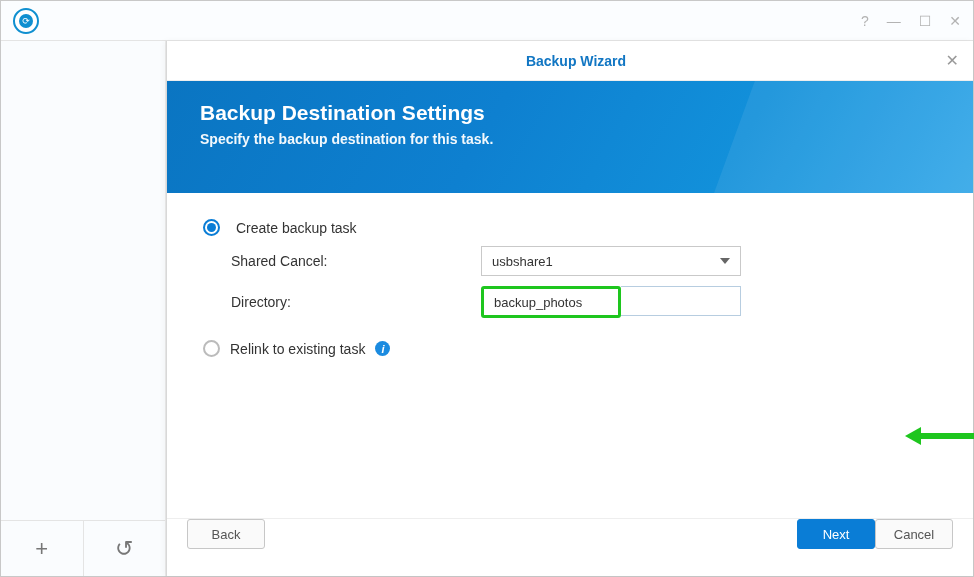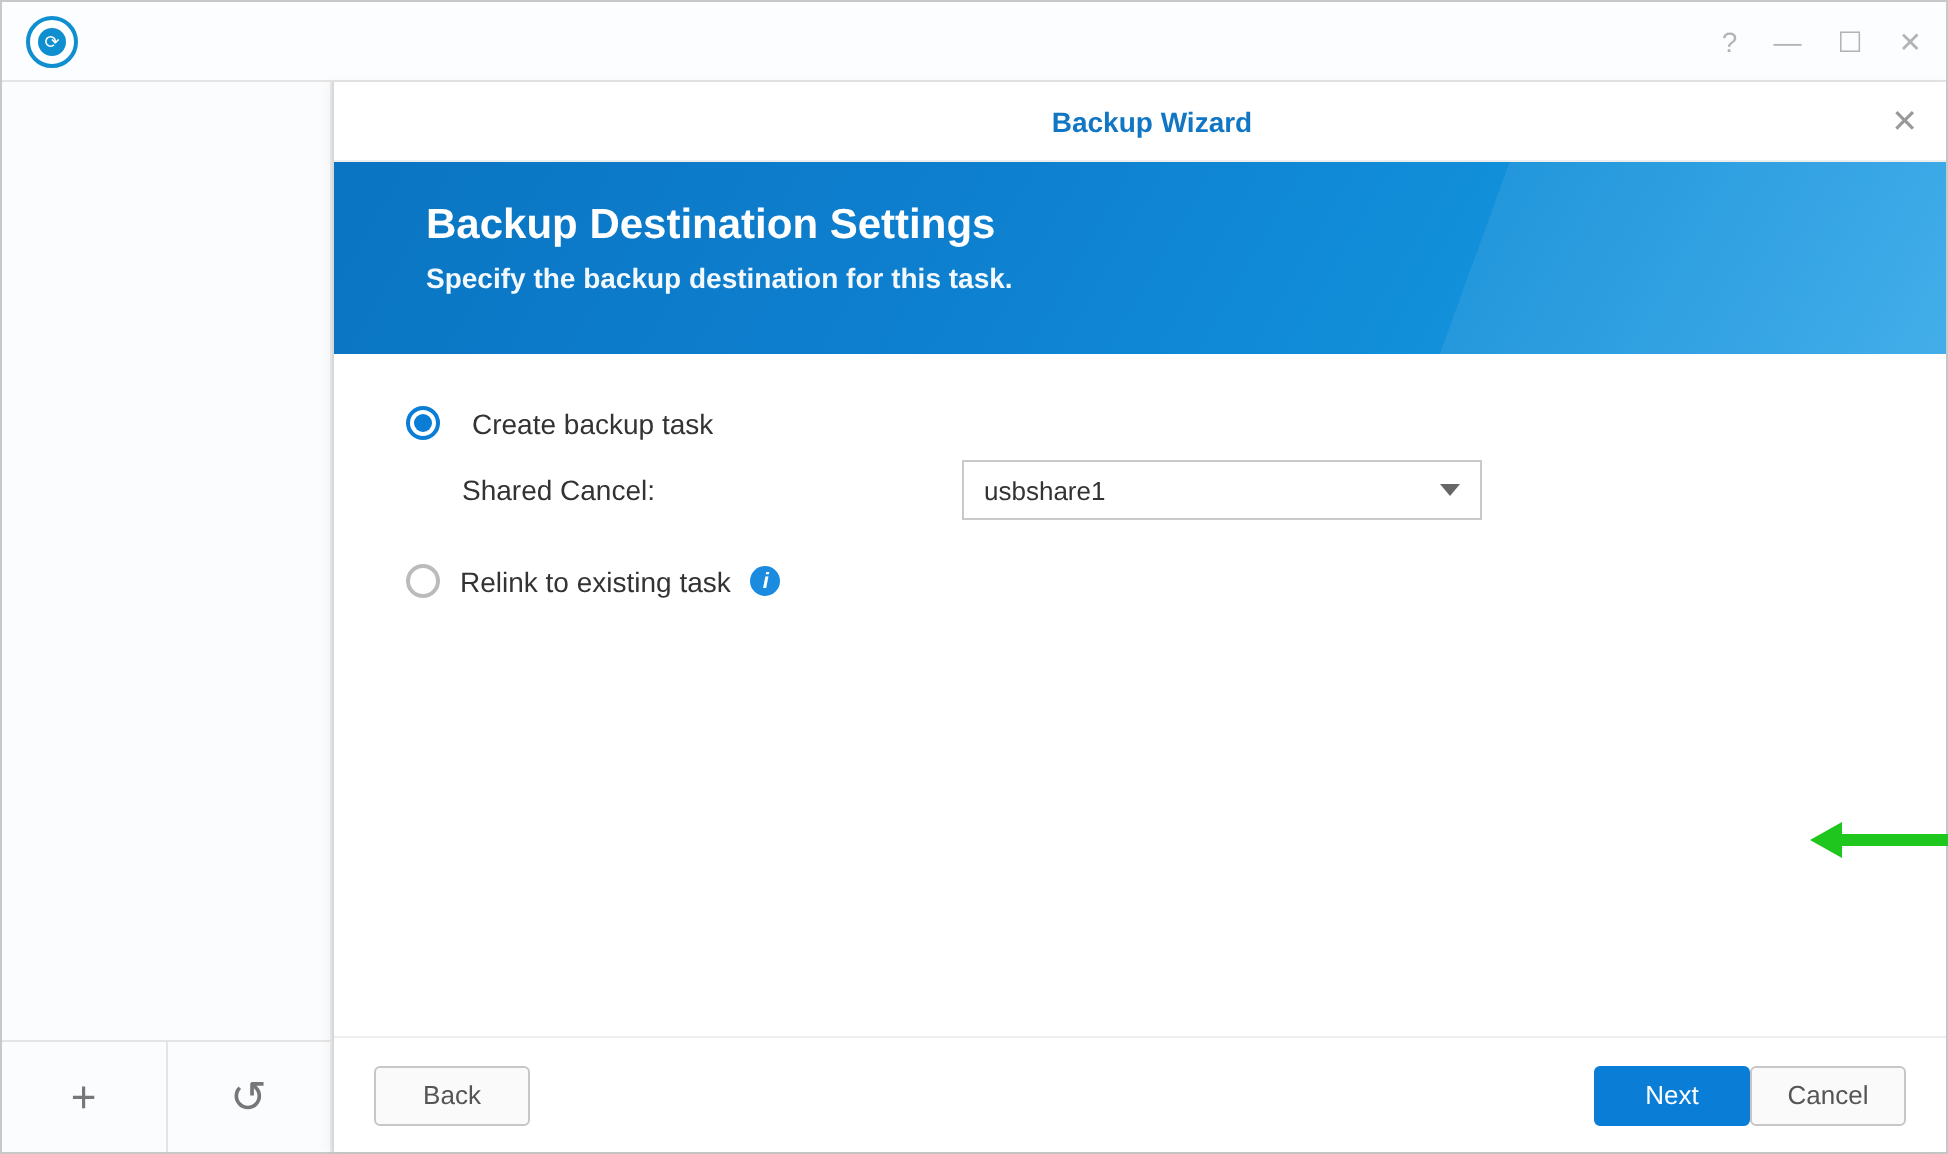--- a/index.html
+++ b/index.html
@@ -19,21 +19,21 @@
 .sidebar-bottom { height: 56px; border-top: 1px solid #e4e4e4; display: flex; }
 .sidebar-btn { flex: 1; display: flex; align-items: center; justify-content: center; color: #777; font-size: 22px; cursor: pointer; }
 .sidebar-btn:first-child { border-right: 1px solid #e4e4e4; }
 
 
 .modal { position: absolute; top: 0; left: 165px; right: 0; bottom: 0; background: #fff; border-left: 1px solid #d8d8d8; display: flex; flex-direction: column; box-shadow: -2px 0 6px rgba(0,0,0,0.04);}
 .modal-titlebar { height: 40px; display: flex; align-items: center; justify-content: center; position: relative; border-bottom: 1px solid #eee; padding-left: 12px; }
 .modal-title { color: #1176c3; font-size: 14px; font-weight: 600; }
 .modal-close { position: absolute; right: 14px; top: 10px; color: #999; font-size: 16px; cursor: pointer; }
 
-.modal-banner { height: 96px; background: linear-gradient(120deg, #0a75c2 0%, #0e80d0 40%, #1290da 70%, #33a7e8 100%); color: #fff; padding: 20px 46px; position: relative; overflow: hidden; }
+.modal-banner { height: 112px; background: linear-gradient(120deg, #0a75c2 0%, #0e80d0 40%, #1290da 70%, #33a7e8 100%); color: #fff; padding: 20px 33px; position: relative; overflow: hidden; }
 .modal-banner::after { content:""; position:absolute; right:-40px; top:-20px; width:280px; height:160px; background: rgba(255,255,255,0.08); transform: skewX(-20deg);}
 .banner-title { font-size: 21px; font-weight: 600; margin-bottom: 6px; }
 .banner-sub { font-size: 14px; opacity: 0.95; font-weight: bold; }
 
 .modal-content { flex: 1; padding: 26px 36px; position: relative; }
 
 .radio-row { display: flex; align-items: center; gap: 16px; margin-bottom: 4px; }
 .radio-outer { width: 17px; height: 17px; border: 2px solid #0a7dd6; border-radius: 50%; display: flex; align-items: center; justify-content: center; cursor: pointer; }
 .radio-outer.unchecked { border-color: #bbb; }
 .radio-dot { width: 9px; height: 9px; background: #0a7dd6; border-radius: 50%; }
@@ -51,21 +51,21 @@
 .highlight-box { border: 3px solid #1ec61e; border-radius: 3px; padding: 0; display: inline-block; }
 .highlight-box .text-input { border: none; height: 26px; width: 134px; }
 
 .arrow-annot { position: absolute; left: 738px; top: 234px; display: flex; align-items: center; }
 .arrow-head { width: 0; height: 0; border-top: 9px solid transparent; border-bottom: 9px solid transparent; border-right: 16px solid #1ec61e; }
 .arrow-line { width: 60px; height: 6px; background: #1ec61e; }
 
 .relink-row { display: flex; align-items: center; gap: 10px; margin-top: 22px; }
 .info-icon { width: 15px; height: 15px; border-radius: 50%; background: #1b8be0; color: #fff; font-size: 11px; font-weight: bold; display: flex; align-items: center; justify-content: center; font-style: italic; cursor: pointer; }
 
-.modal-footer { height: 58px; border-top: 1px solid #eee; display: flex; align-items: center; justify-content: space-between; padding: 0 20px; }
+.modal-footer { height: 58px; border-top: 1px solid #eee; display: flex; justify-content: space-between; padding: 0 20px; }
 .btn { min-width: 78px; height: 30px; border: 1px solid #c7c7c7; background: #fafafa; color: #555; font-size: 13px; cursor: pointer; border-radius: 3px; }
 .btn-primary { background: #0a7dd6; border-color: #0a7dd6; color: #fff; }
 .footer-right { display: flex; }
 </style>
 </head>
 <body>
 
 <div class="app-frame">
   <div class="app-topbar">
     <div class="app-topbar-left">
@@ -116,20 +116,29 @@
         <div class="form-row">
           <div class="form-label">Shared Cancel:</div>
           <div class="form-control">
             <div class="select-box">
               <span>usbshare1</span>
               <span class="select-caret"></span>
             </div>
           </div>
         </div>
 
+        <div class="form-row">
+          <div class="form-label">Directory:</div>
+          <div class="form-control" style="display:flex;">
+            <div class="highlight-box">
+              <input class="text-input" value="backup_photos" style="">
+            </div>
+            <div style="flex:1; height:30px; border:1px solid #b7cde0; border-left:none; background:#fff;"></div>
+          </div>
+        </div>
 
         <div class="relink-row">
           <div class="radio-outer unchecked"></div>
           <div class="radio-label">Relink to existing task</div>
           <div class="info-icon">i</div>
         </div>
 
         <div class="arrow-annot">
           <div class="arrow-head"></div>
           <div class="arrow-line"></div>

